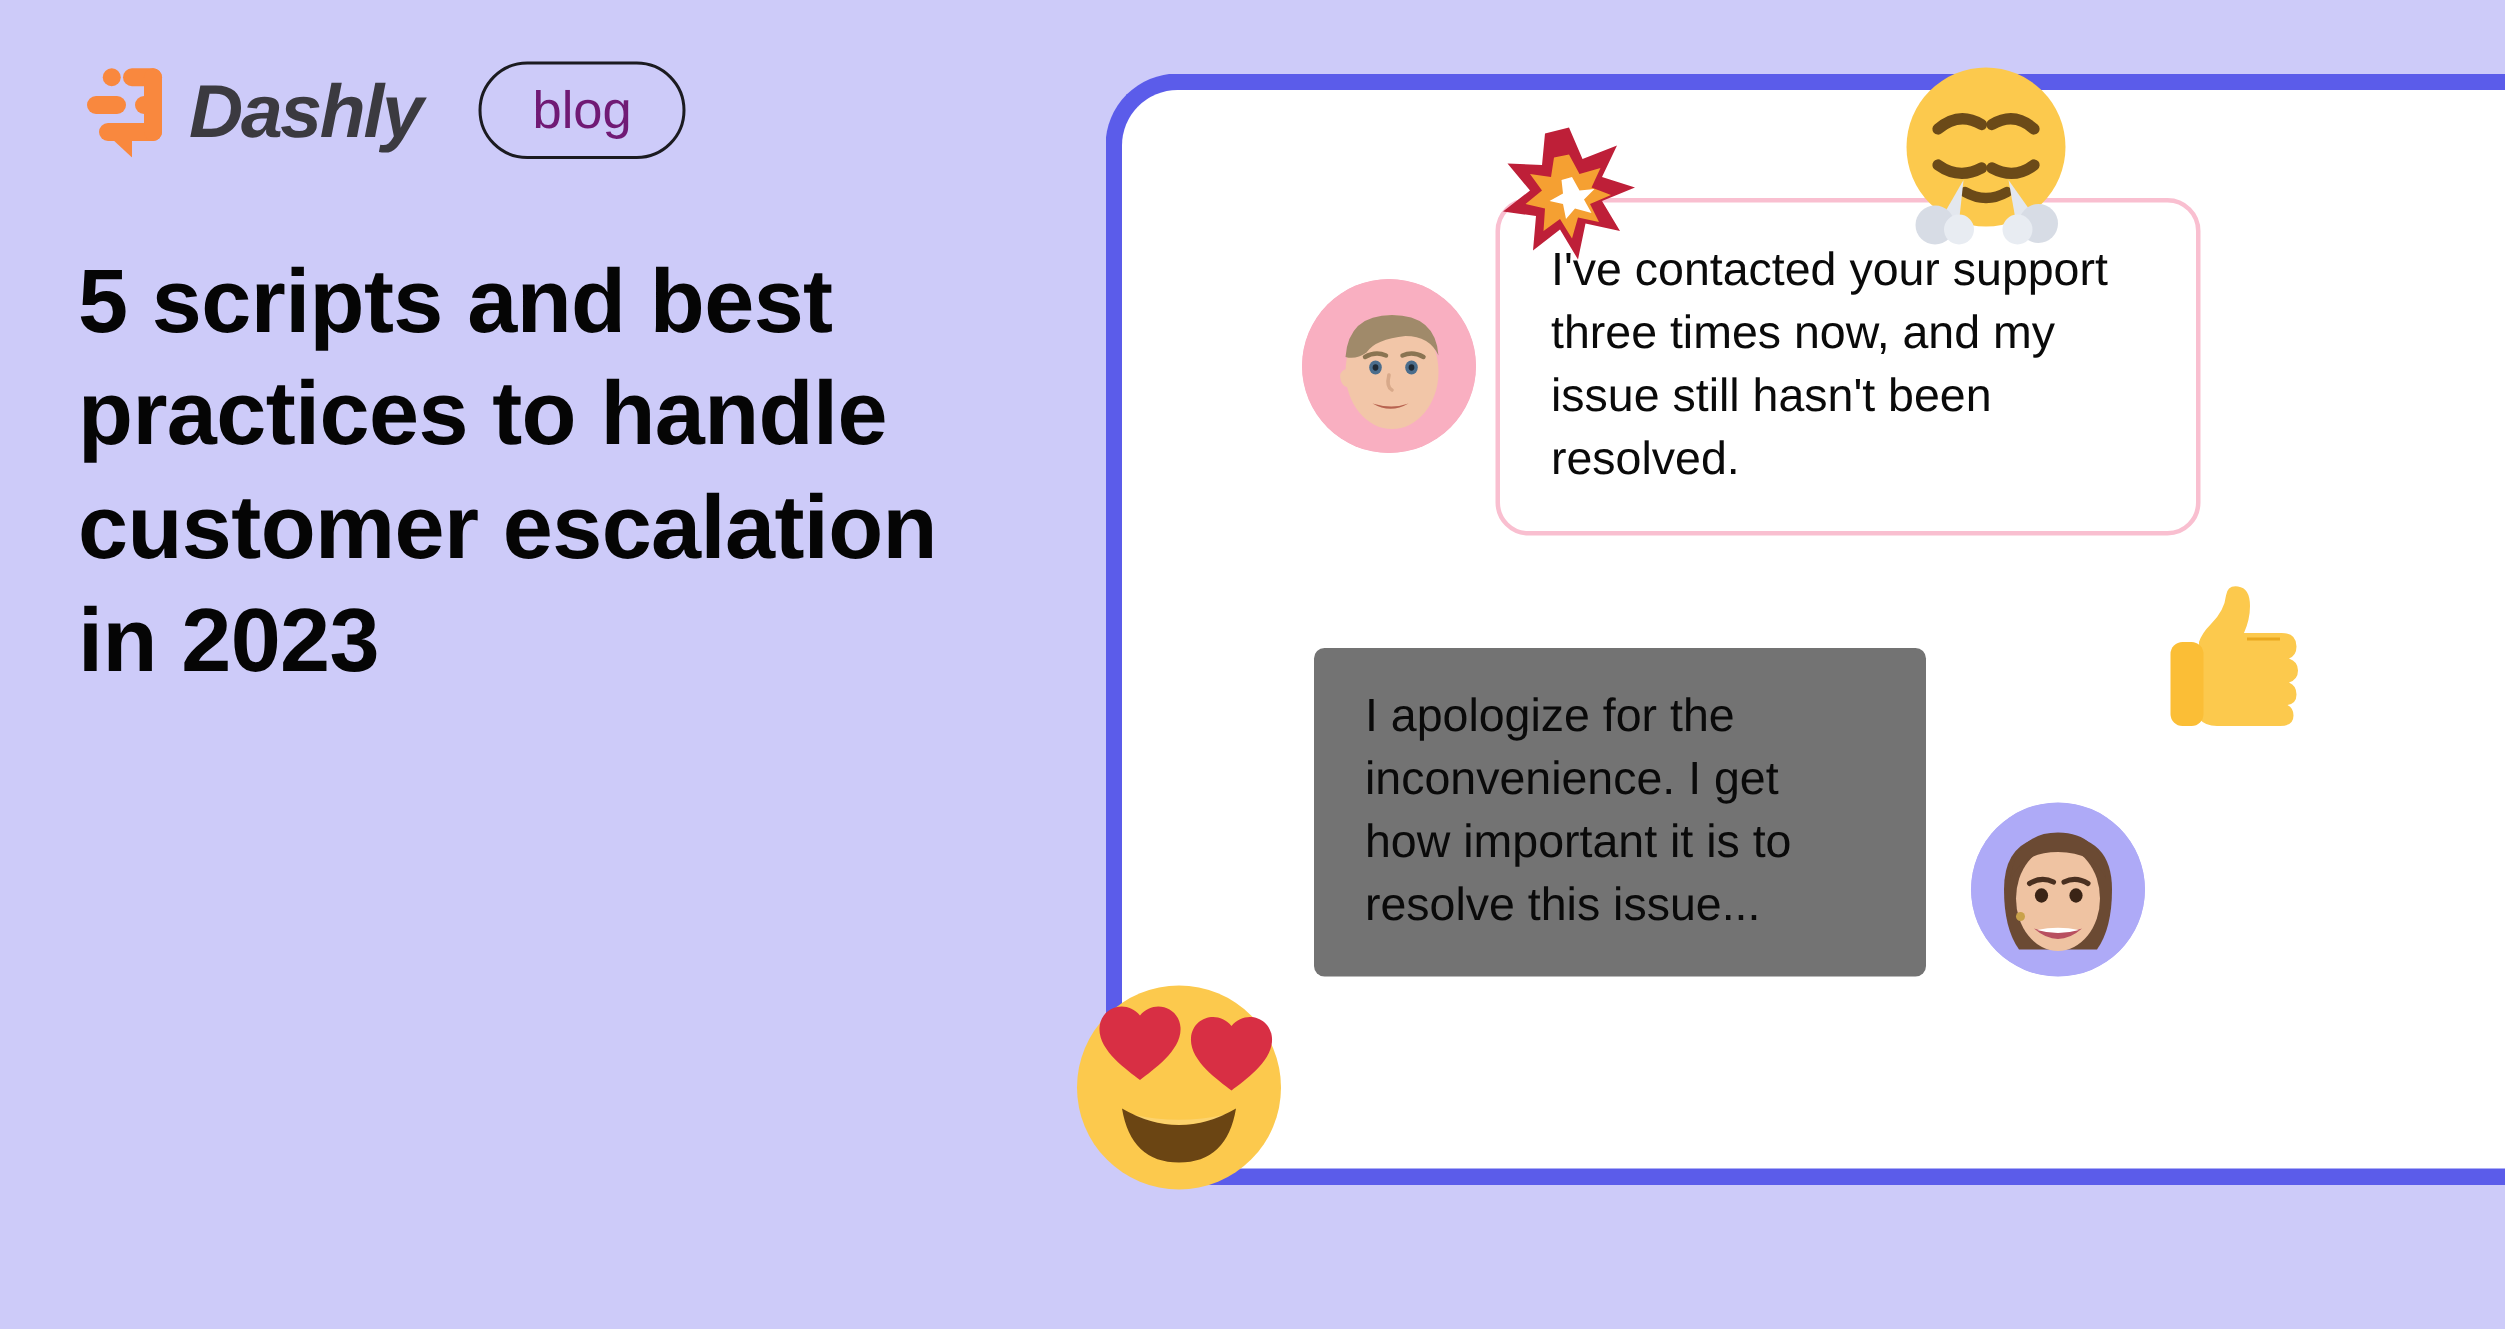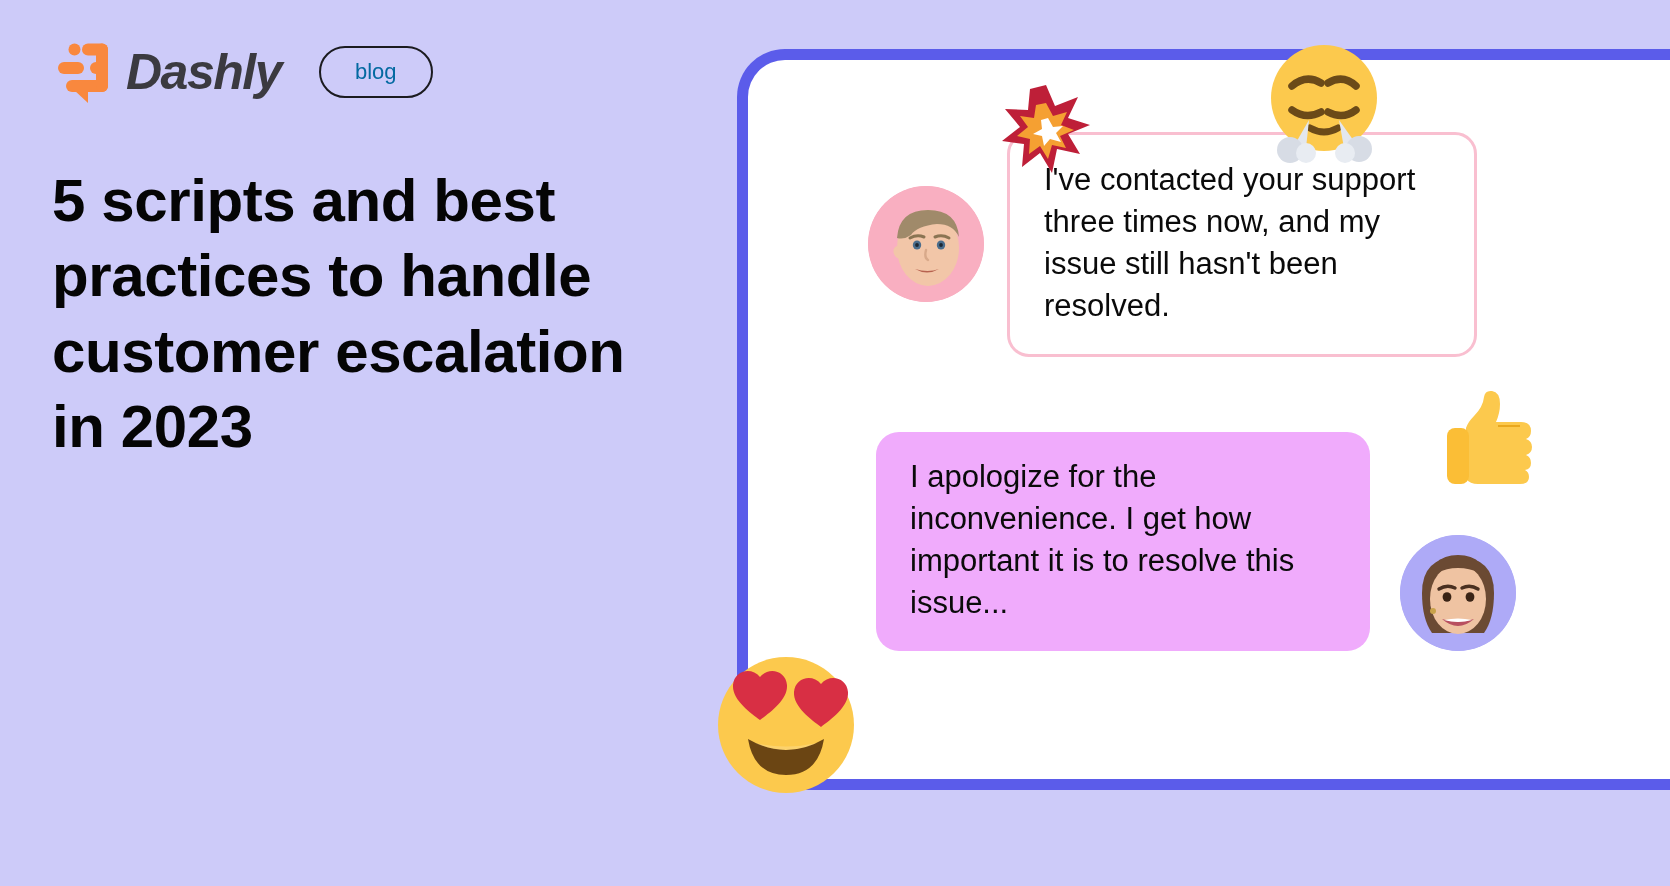--- a/index.html
+++ b/index.html
@@ -42,22 +42,22 @@
     font-style:italic;
     letter-spacing:-1.5px;
     color:#3B3A40;
     line-height:1;
   }
 
   .blog-pill {
     border:2.5px solid #1B1B20;
     border-radius:40px;
     padding:13px 34px;
-    font-size:22px;
-    color:#0369a1;
+    font-size:35px;
+    color:#701a75;
     line-height:1;
     background:transparent;
   }
 
   .headline {
     position:absolute;
     left:52px; top:163px;
     width:625px;
     font-size:60px;
     line-height:1.255;
@@ -81,21 +81,21 @@
     inset:0;
     overflow:visible;
   }
 
   
   .msg-row-in {
     position:absolute;
     left:120px; top:72px;
     display:flex;
     align-items:center;
-    gap:23px;
+    gap:13px;
   }
   .avatar {
     border-radius:50%;
     flex:0 0 auto;
     position:relative;
     overflow:hidden;
   }
   .avatar-user {
     width:116px; height:116px;
     background:#F9AFC1;
@@ -111,23 +111,23 @@
     font-size:31px;
     line-height:1.36;
     color:#0A0A0A;
   }
   .bubble-outline {
     background:#FFFFFF;
     border:3px solid #F9BFD0;
     width:470px;
   }
   .bubble-filled {
-    background:#f0abfc;
-    width:494px;
-    border-radius:23px;
+    background:#737373;
+    width:408px;
+    border-radius:7px;
   }
 
   
   .msg-row-out {
     position:absolute;
     left:128px; top:372px;
     display:flex;
     align-items:flex-end;
     gap:30px;
   }

